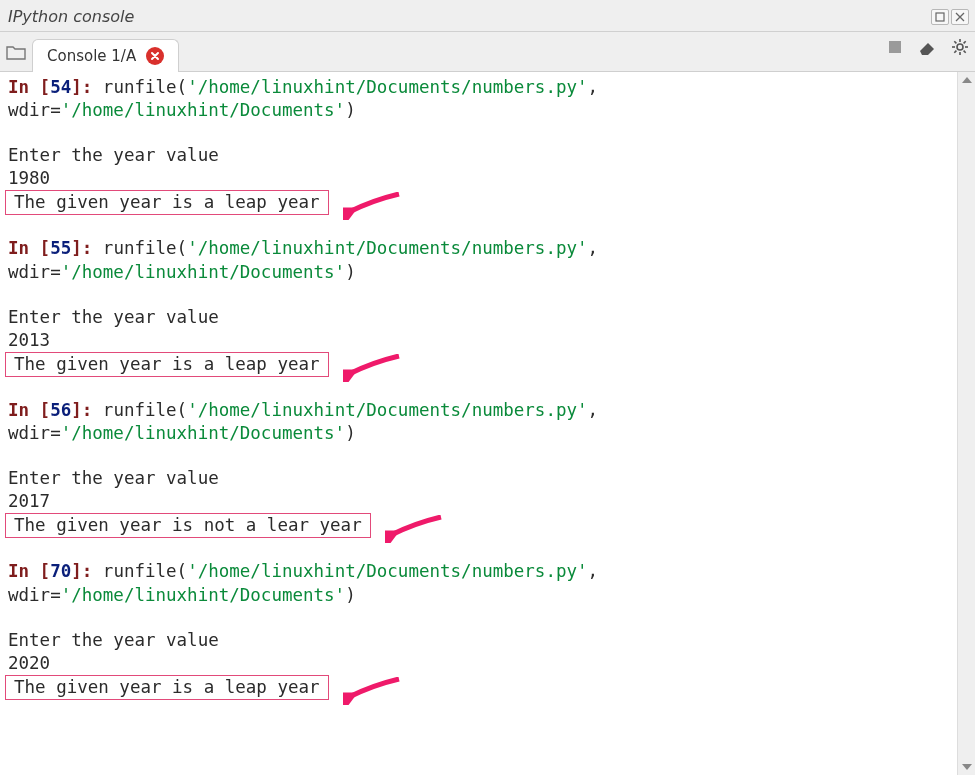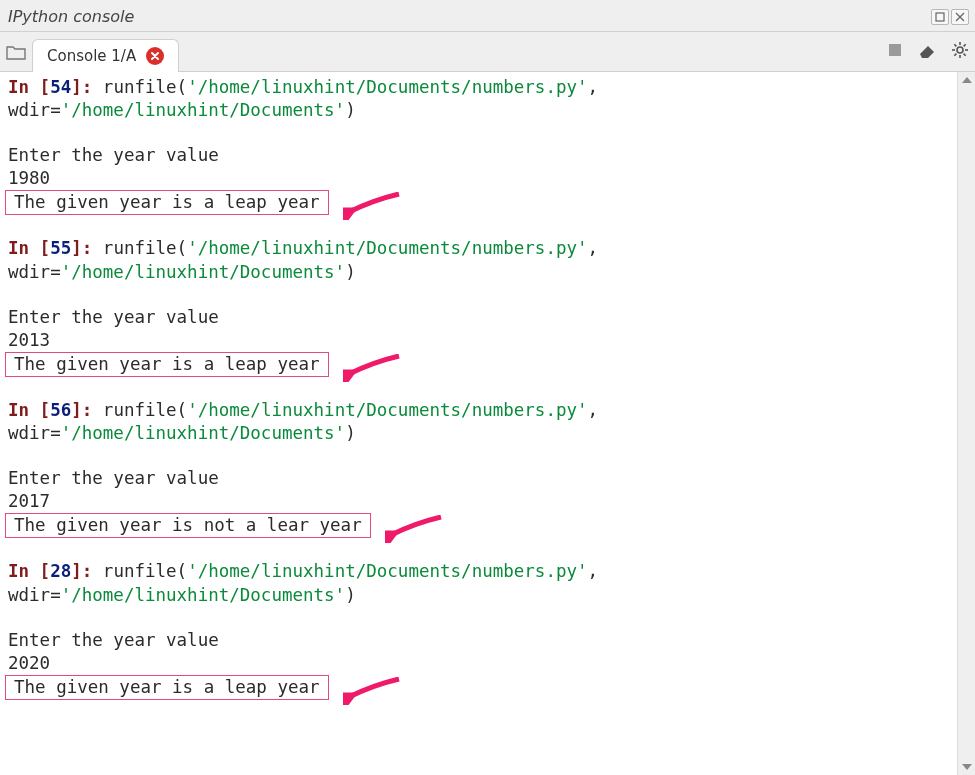--- a/index.html
+++ b/index.html
@@ -40,21 +40,21 @@
   width: 18px; height: 16px;
   border: 1px solid #b8b8b8;
   background: #f7f7f7;
   border-radius: 2px;
   display: flex; align-items: center; justify-content: center;
   font-size: 10px; color: #555;
   cursor: pointer;
 }
 .tabrow {
   display: flex;
-  align-items: center;
+  align-items: flex-start;
   justify-content: space-between;
   background: #efefef;
   border-bottom: 1px solid #cfcfcf;
   padding: 6px 6px 0 6px;
   height: 40px;
 }
 .tabrow-left {
   display: flex;
   align-items: flex-end;
   gap: 6px;
@@ -268,21 +268,21 @@
                 <path d="M8 0 L0 4 L8 8 z" fill="#ef1a6a"></path>
               </marker>
             </defs>
           <path d="M56 2 Q30 8 6 20" stroke="#ef1a6a" stroke-width="5" fill="none" marker-end="url(#ah3)"></path>
         </svg>
       </div>
       <div class="spacer"></div>
 
       
       <div class="block">
-        <span class="in-label">In [</span><span class="in-num">28</span><span class="in-label">]: </span><span class="fn">runfile</span><span class="plain">(</span><span class="str">'/home/linuxhint/Documents/numbers.py'</span><span class="plain">, </span><span class="plain">wdir=</span><span class="str">'/home/linuxhint/Documents'</span><span class="plain">)</span>
+        <span class="in-label">In [</span><span class="in-num">70</span><span class="in-label">]: </span><span class="fn">runfile</span><span class="plain">(</span><span class="str">'/home/linuxhint/Documents/numbers.py'</span><span class="plain">, </span><span class="plain">wdir=</span><span class="str">'/home/linuxhint/Documents'</span><span class="plain">)</span>
       </div>
       <div class="spacer"></div>
       <div class="plain">Enter the year value</div>
       <div class="plain">2020</div>
       <div class="hl-wrap">
         <span class="hl plain">The given year is a leap year</span>
         <svg class="arrow" width="60" height="28" viewBox="0 0 60 28">
           <defs>
               <marker id="ah4" markerWidth="8" markerHeight="8" refX="2" refY="4" orient="auto">
                 <path d="M8 0 L0 4 L8 8 z" fill="#ef1a6a"></path>

